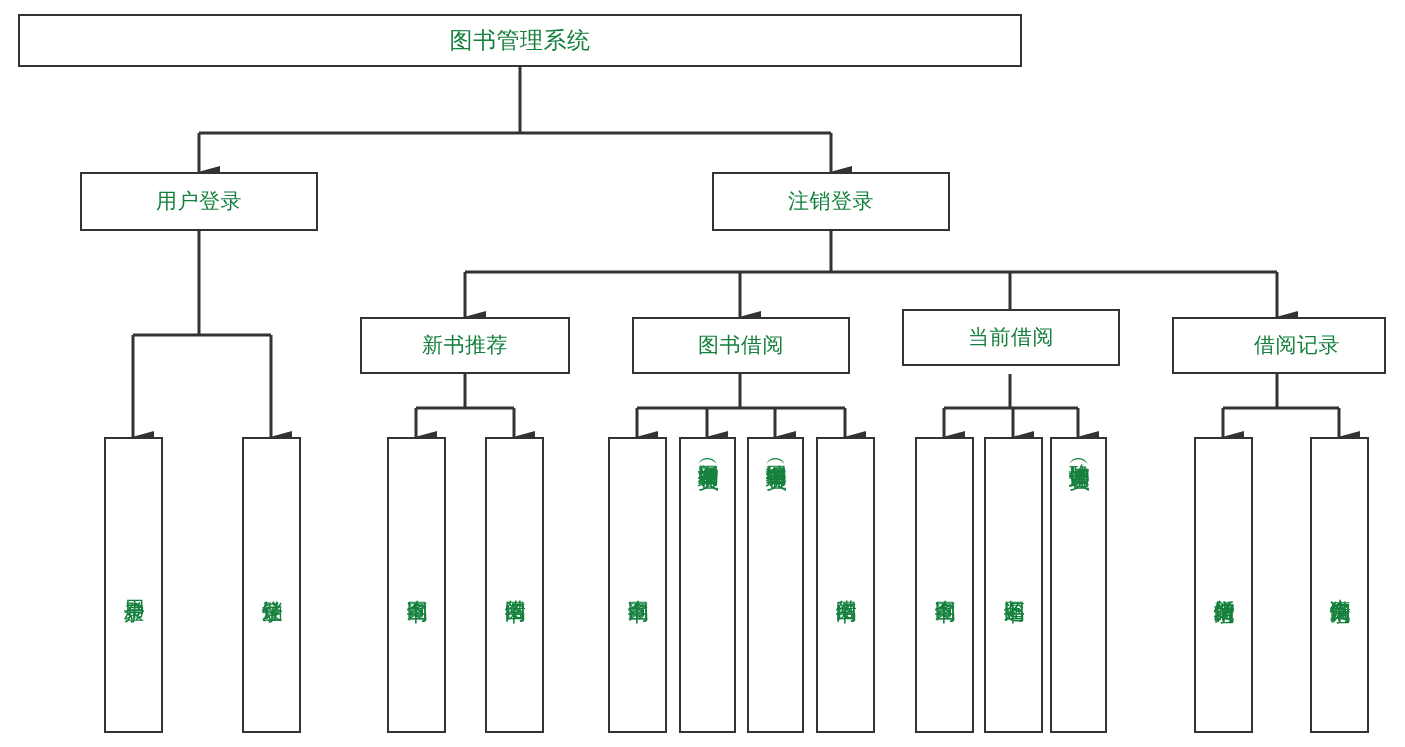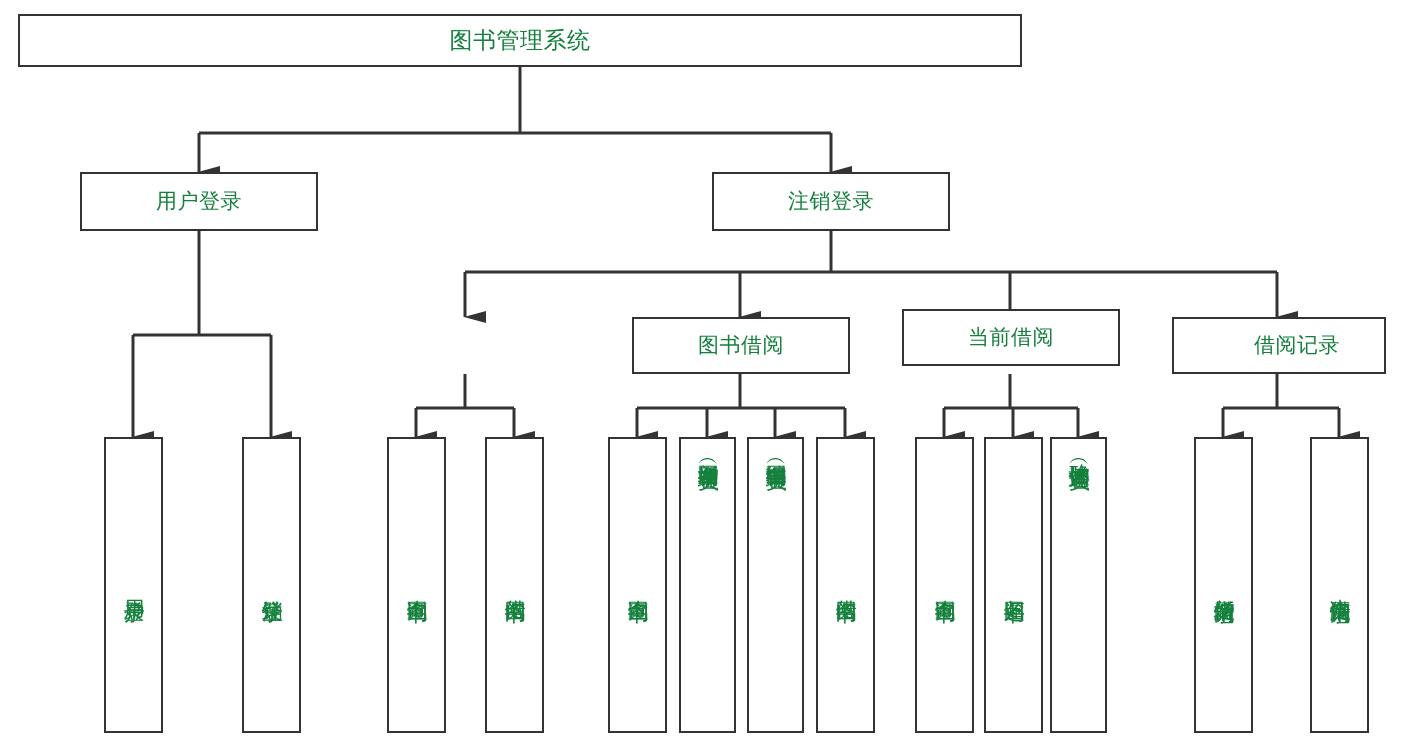--- a/index.html
+++ b/index.html
@@ -130,20 +130,23 @@
     <span class="node-label-h">图书管理系统</span>
   </div>
 
   <div class="node-box" style="left:80px; top:172px; width:238px; height:59px;">
     <span class="node-label-h">用户登录</span>
   </div>
   <div class="node-box" style="left:712px; top:172px; width:238px; height:59px;">
     <span class="node-label-h">注销登录</span>
   </div>
 
+  <div class="node-box" style="left:360px; top:317px; width:210px; height:57px;">
+    <span class="node-label-h">新书推荐</span>
+  </div>
   <div class="node-box" style="left:632px; top:317px; width:218px; height:57px;">
     <span class="node-label-h">图书借阅</span>
   </div>
   <div class="node-box" style="left:902px; top:309px; width:218px; height:57px;">
     <span class="node-label-h">当前借阅</span>
   </div>
   <div class="node-box" style="left:1172px; top:317px; width:214px; height:57px;padding-left:36px;">
     <span class="node-label-h">借阅记录</span>
   </div>
 

